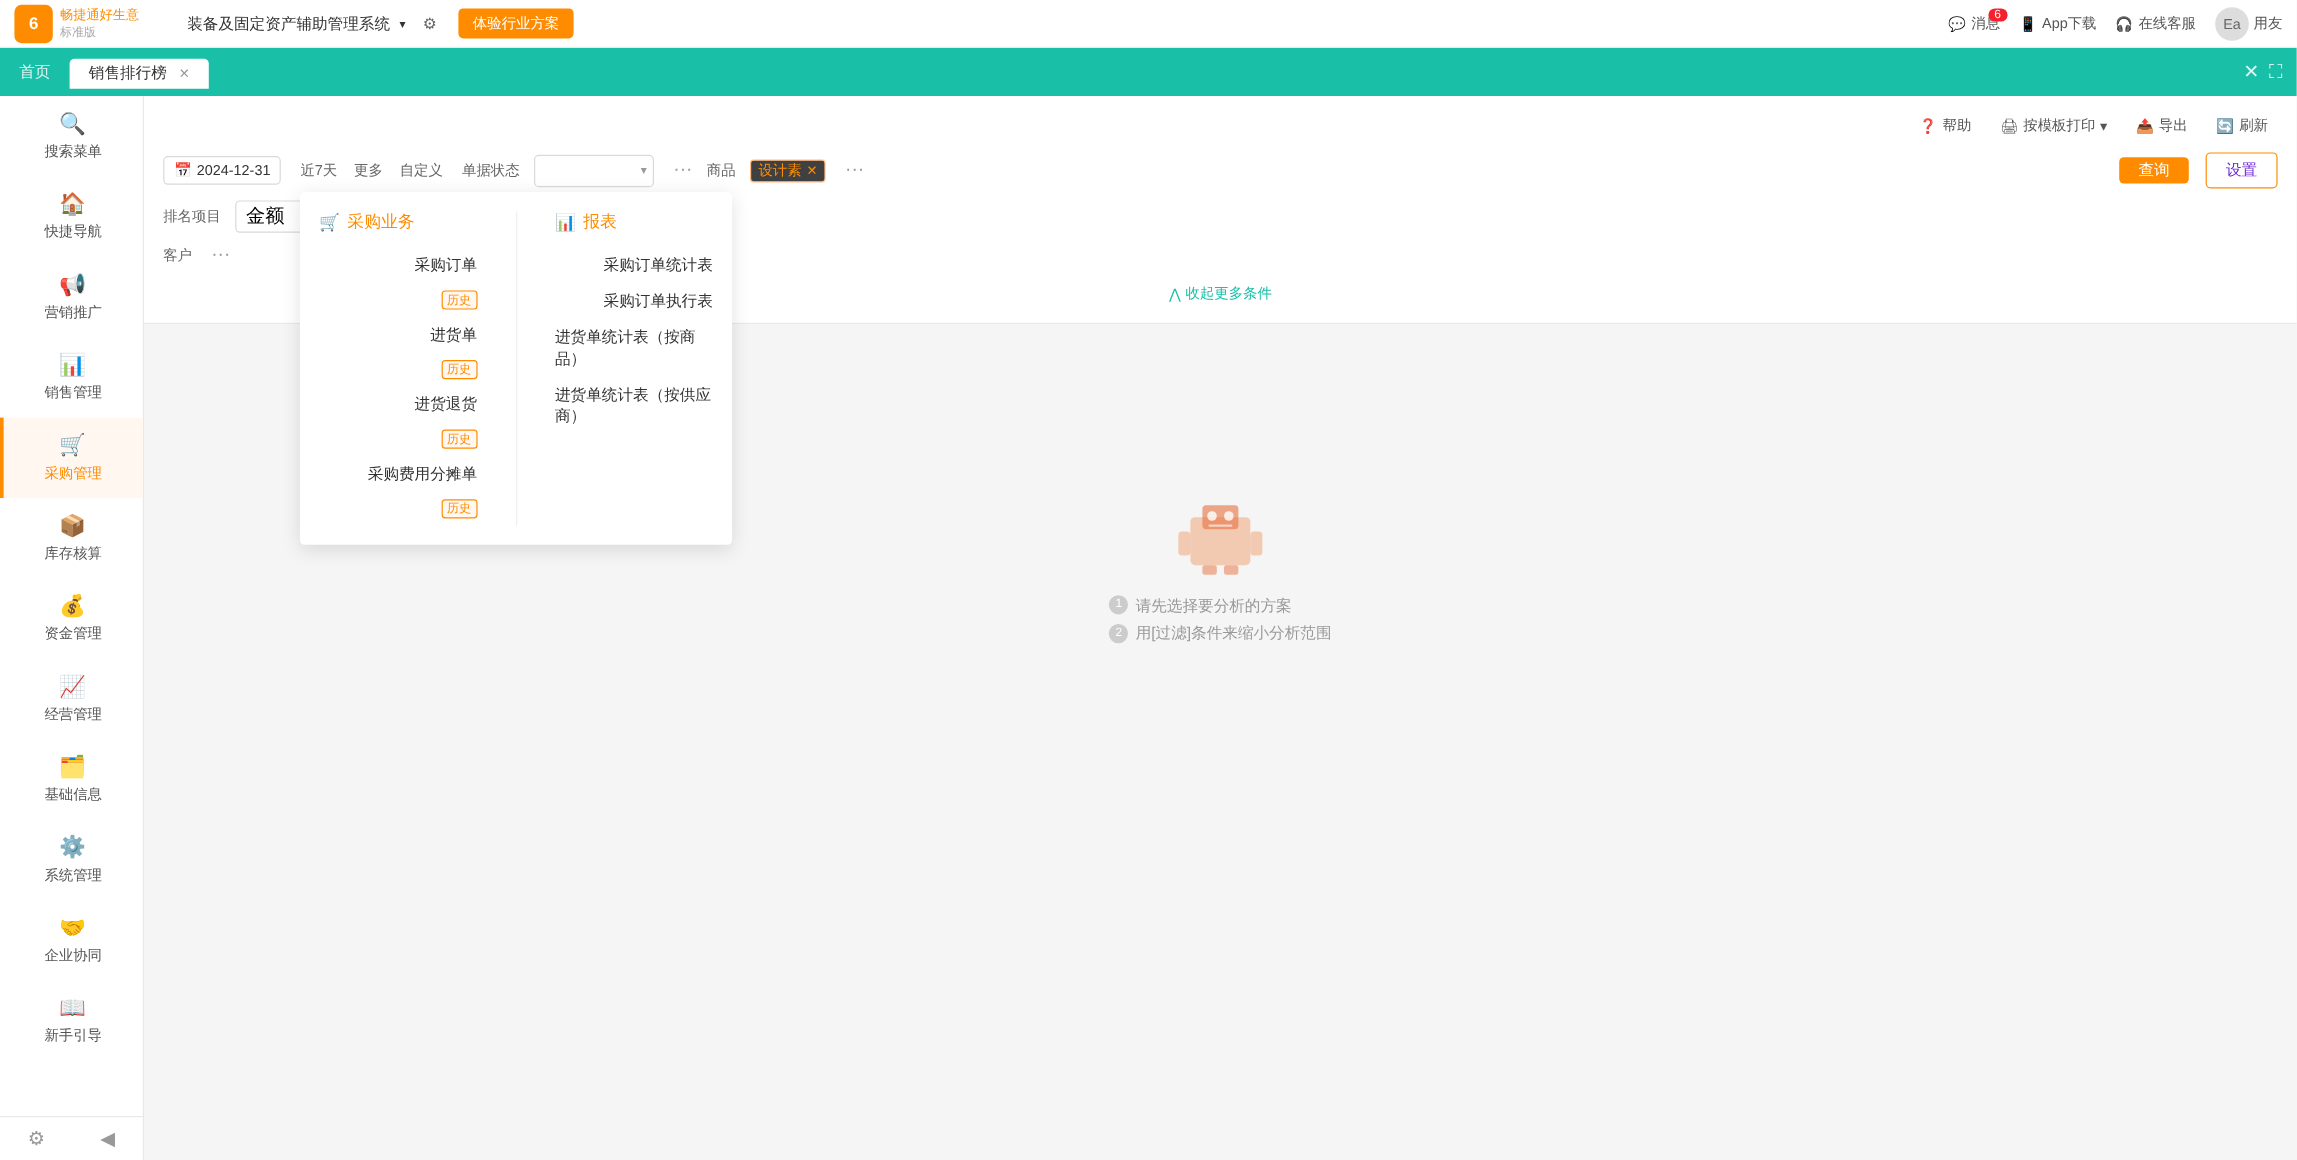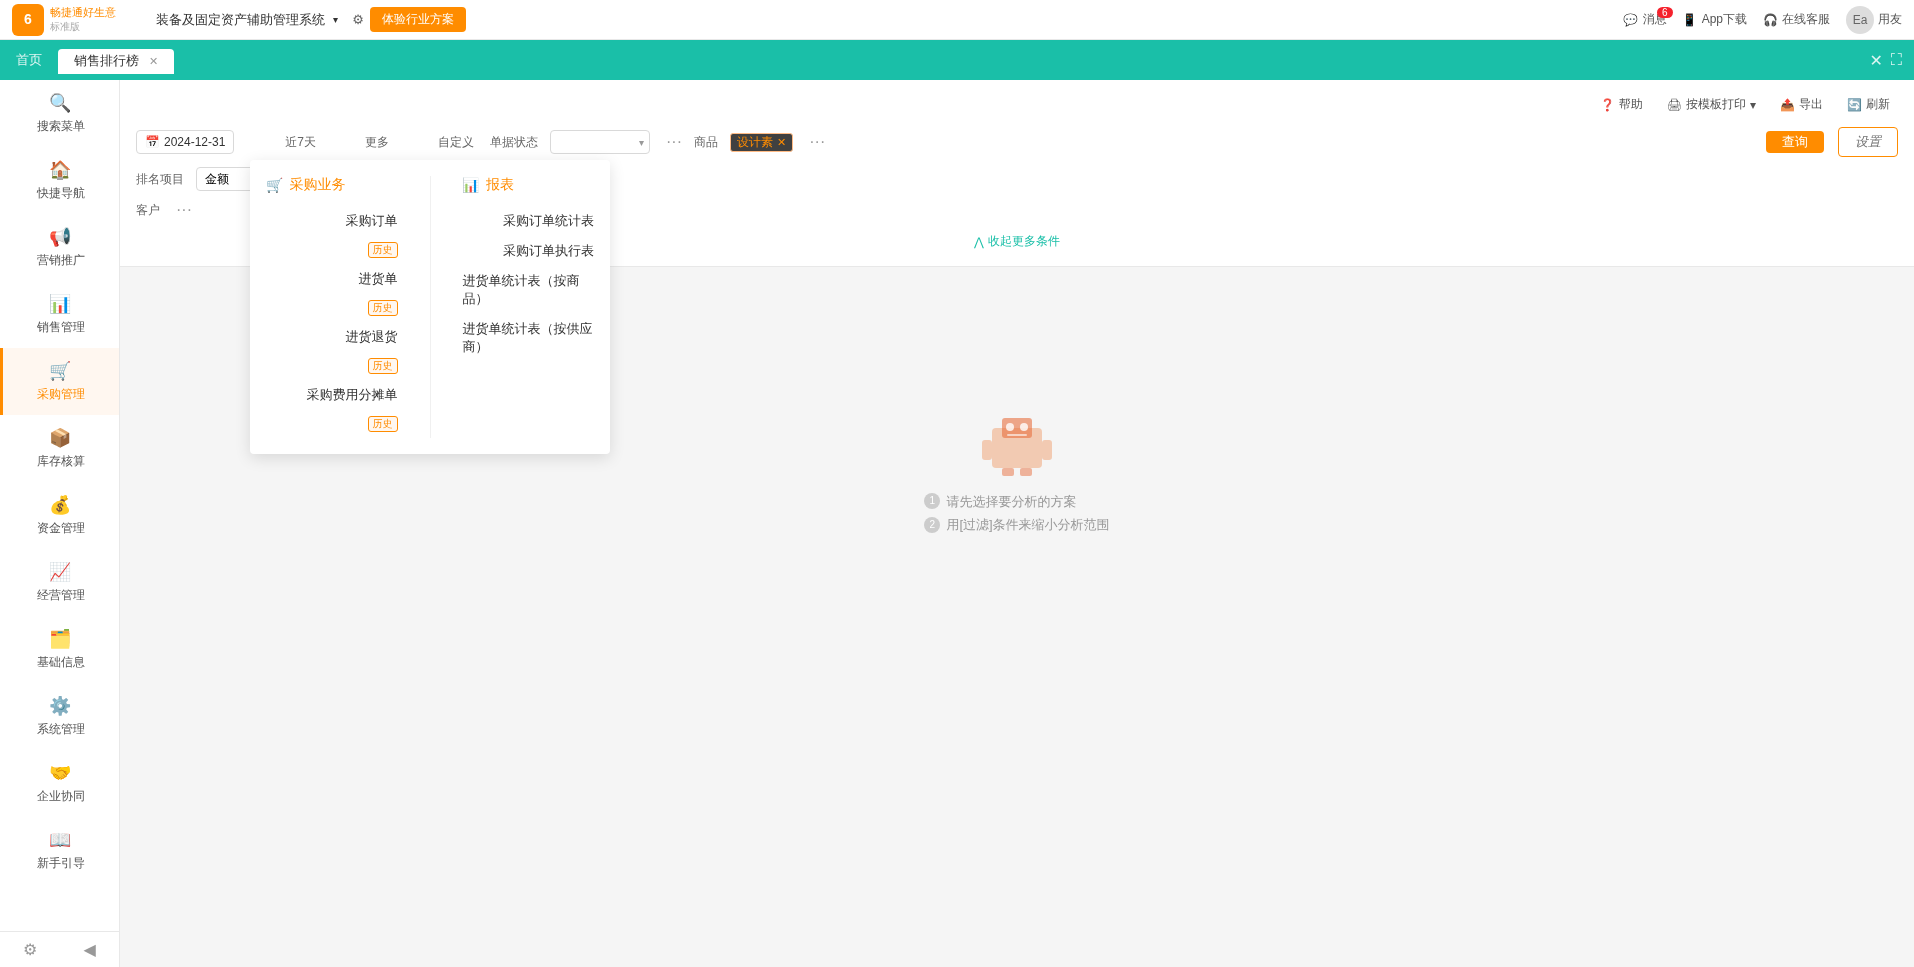--- a/index.html
+++ b/index.html
@@ -6,21 +6,21 @@
     body { font-family: 'Microsoft YaHei', 'PingFang SC', sans-serif; font-size: 13px; background: #f5f5f5; color: #333; width: 1914px; height: 967px; overflow: hidden; }
 
     
     .top-bar { height: 40px; background: #fff; display: flex; align-items: center; padding: 0 12px; border-bottom: 1px solid #e8e8e8; position: relative; z-index: 100; }
     .logo-area { width: 120px; display: flex; align-items: center; gap: 6px; }
     .logo-icon { width: 32px; height: 32px; background: #ff8c00; border-radius: 6px; display: flex; align-items: center; justify-content: center; color: white; font-size: 18px; font-weight: bold; }
     .system-title { display: flex; align-items: center; gap: 8px; color: #555; font-size: 13px; margin-left: 24px; }
     .system-title span { color: #333; }
     .dropdown-arrow { color: #999; font-size: 10px; }
     .settings-icon { width: 24px; height: 24px; display: flex; align-items: center; justify-content: center; color: #666; cursor: pointer; margin-left: 8px; }
-    .trial-btn { background: #ff8c00; color: white; border: none; border-radius: 4px; padding: 4px 12px; font-size: 12px; cursor: pointer; }
+    .trial-btn { background: #ff8c00; color: white; border: none; border-radius: 4px; padding: 4px 12px; font-size: 12px; cursor: pointer; margin-left: 12px; }
     .top-right { margin-left: auto; display: flex; align-items: center; gap: 16px; }
     .top-icon-item { display: flex; align-items: center; gap: 4px; color: #555; font-size: 12px; cursor: pointer; position: relative; }
     .badge { position: absolute; top: -4px; right: -6px; background: #f5222d; color: white; font-size: 10px; border-radius: 8px; padding: 0 4px; min-width: 16px; text-align: center; }
     .user-avatar { width: 28px; height: 28px; background: #ddd; border-radius: 50%; display: flex; align-items: center; justify-content: center; font-size: 12px; color: #666; text-align: right; }
 
     
     .tab-bar { height: 40px; background: #1abfa8; display: flex; align-items: center; padding: 0; position: relative; z-index: 50; }
     .tab { height: 25px; padding: 0 16px; display: flex; align-items: center; gap: 6px; cursor: pointer; font-size: 13px; color: rgba(255,255,255,0.85); }
     .tab.active { background: #fff; color: #333; border-radius: 4px 4px 0 0; margin-top: 2px; justify-content: center; }
     .tab-close { font-size: 11px; color: #999; margin-left: 4px; }
@@ -39,29 +39,29 @@
 
     
     .content-area { flex: 1; background: #f5f5f5; overflow: hidden; position: relative; }
 
     
     .filter-bar { background: #fff; padding: 12px 16px; border-bottom: 1px solid #e8e8e8; }
     .filter-row { display: flex; align-items: center; gap: 12px; margin-bottom: 10px; }
     .filter-row:last-child { margin-bottom: 0; }
     .filter-label { color: #666; font-size: 12px; white-space: nowrap; }
     .date-range { display: flex; align-items: center; gap: 4px; border: 1px solid #d9d9d9; border-radius: 4px; padding: 4px 8px; font-size: 12px; background: #fff; }
-    .filter-select { border: 1px solid #d9d9d9; border-radius: 4px; padding: 4px 24px 4px 8px; font-size: 12px; background: #fff; appearance: none; position: relative; min-width: 100px; }
+    .filter-select { border: 1px solid #d9d9d9; border-radius: 4px; padding: 4px 24px 4px 8px; font-size: 16px; background: #fff; appearance: none; position: relative; min-width: 100px; }
     .select-wrapper { position: relative; display: inline-flex; align-items: center; }
     .select-wrapper::after { content: '▾'; position: absolute; right: 6px; color: #999; font-size: 10px; pointer-events: none; }
     .quick-dates { display: flex; gap: 6px; }
-    .quick-date-btn { color: #666; font-size: 12px; cursor: pointer; padding: 2px 4px; border-radius: 3px; margin-left: 35px; }
+    .quick-date-btn { color: #666; font-size: 12px; cursor: pointer; padding: 2px 4px; border-radius: 3px; }
     .toolbar-right { margin-left: auto; display: flex; align-items: center; gap: 8px; }
     .toolbar-btn { display: flex; align-items: center; gap: 4px; color: #555; font-size: 12px; cursor: pointer; padding: 4px 8px; border-radius: 4px; }
     .query-btn { background: #ff8c00; color: white; border: none; border-radius: 4px; padding: 2px 16px; font-size: 13px; cursor: pointer; }
-    .setting-btn { background: #fff; color: #737373; border: 1px solid #ff8c00; border-radius: 4px; padding: 5px 16px; font-size: 13px; cursor: pointer; margin-left: 8px; font-style: italic; }
+    .setting-btn { background: #fff; color: #6d28d9; border: 1px solid #ff8c00; border-radius: 4px; padding: 5px 16px; font-size: 13px; cursor: pointer; margin-left: 8px; }
     .collapse-row { display: flex; align-items: center; justify-content: center; padding: 4px 0; cursor: pointer; color: #1abfa8; font-size: 12px; gap: 4px; }
     .dots-btn { color: #999; font-size: 16px; cursor: pointer; margin-left: 4px; }
 
     
     .dropdown-overlay { position: absolute; top: 0; left: 120px; z-index: 200; }
     .dropdown-menu { background: white; border-radius: 4px; box-shadow: 0 4px 16px rgba(0,0,0,0.12); padding: 16px; display: flex; gap: 32px; min-width: 360px; margin-top: 80px; margin-left: 10px; }
     .dropdown-section { flex: 1; }
     .dropdown-section-title { color: #ff8c00; font-size: 14px; font-weight: 500; margin-bottom: 12px; display: flex; align-items: center; gap: 6px; }
     .dropdown-item { display: flex; align-items: flex-end; gap: 12px; padding: 6px 0; cursor: pointer; color: #333; font-size: 13px; flex-direction: column; }
     .history-badge { background: #fff7f0; border: 1px solid #ff8c00; color: #ff8c00; font-size: 10px; border-radius: 3px; padding: 0 4px; }

